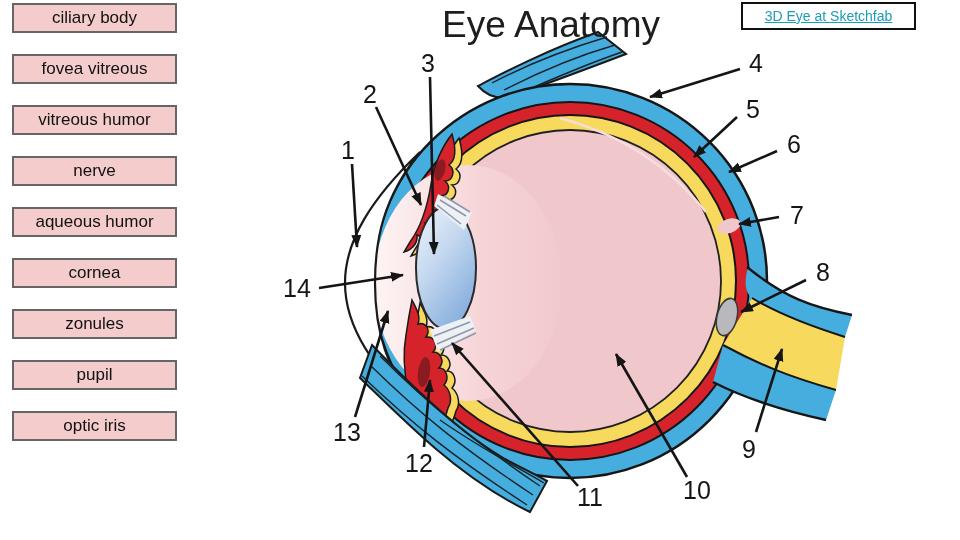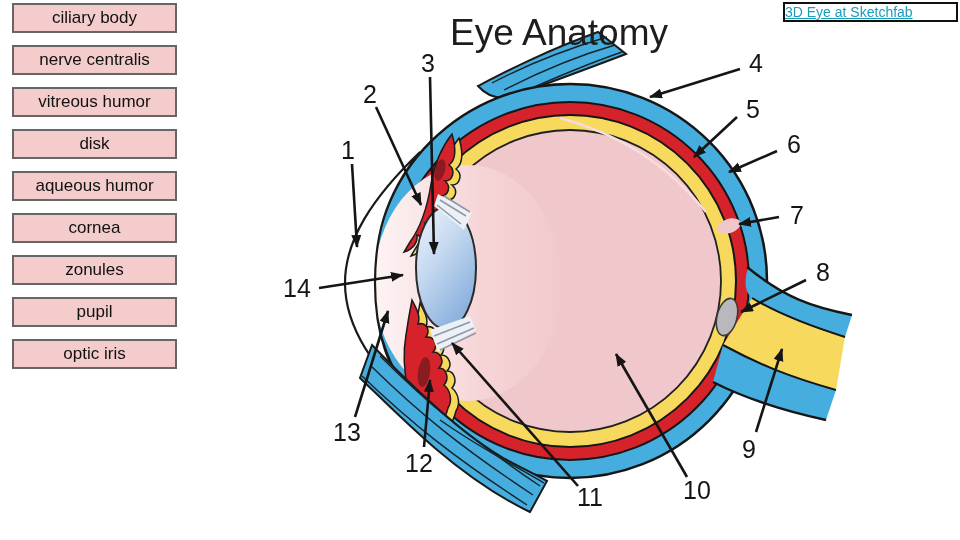--- a/index.html
+++ b/index.html
@@ -3,35 +3,35 @@
 <meta charset="utf-8">
 <style>
   html,body{margin:0;padding:0;}
   body{
     width:960px;height:540px;background:#ffffff;position:relative;overflow:hidden;
     font-family:"Liberation Sans",sans-serif;
   }
   .diagram-svg{position:absolute;left:0;top:0;}
   .bank{position:absolute;left:12px;top:3px;width:165px;}
   .chip{
-    box-sizing:border-box;height:30px;margin-bottom:12px;
+    box-sizing:border-box;height:30px;margin-bottom:21px;
     background:var(--chip-fill,#f4cccc);
     border:2px solid var(--chip-border,#666666);
     display:flex;align-items:center;justify-content:center;
     font-size:17px;color:#111;cursor:move;user-select:none;
   }
   .page-title{
-    position:absolute;left:367px;top:0;width:360px;margin:12px;
+    position:absolute;left:367px;top:0;width:360px;margin:4px;
     text-align:center;font-size:37px;font-weight:400;color:#1d1d1d;
     font-family:"Liberation Sans",sans-serif;white-space:nowrap;
   }
   .linkbox{
-    position:absolute;left:783px;top:2px;width:175px;height:20px;
+    position:absolute;left:741px;top:2px;width:175px;height:28px;
     box-sizing:border-box;border:2px solid #101010;background:#fff;
-    display:flex;align-items:center;
+    display:flex;align-items:center;justify-content:center;
   }
   .linkbox a{color:var(--link-color,#1a9dba);font-size:14px;text-decoration:underline;cursor:pointer;}
   #markers text{font-family:"Liberation Sans",sans-serif;font-size:25px;fill:#151515;}
   #markers line{stroke:#151515;stroke-width:2.6;}
 </style>
 </head>
 <body>
 
 <svg class="diagram-svg" width="960" height="540" viewBox="0 0 960 540" aria-label="eye anatomy diagram">
   <defs>
@@ -147,27 +147,27 @@
       <line x1="319" y1="288" x2="403" y2="275" marker-end="url(#ah)"></line>
       <text x="297" y="297" text-anchor="middle">14</text>
     </g>
 </svg>
 
 <div class="bank">
     <div class="chip">
       <span>ciliary body</span>
     </div>
     <div class="chip">
-      <span>nerve centralis</span>
+      <span>fovea vitreous</span>
     </div>
     <div class="chip">
       <span>vitreous humor</span>
     </div>
     <div class="chip">
-      <span>disk</span>
+      <span>nerve</span>
     </div>
     <div class="chip">
       <span>aqueous humor</span>
     </div>
     <div class="chip">
       <span>cornea</span>
     </div>
     <div class="chip">
       <span>zonules</span>
     </div>

